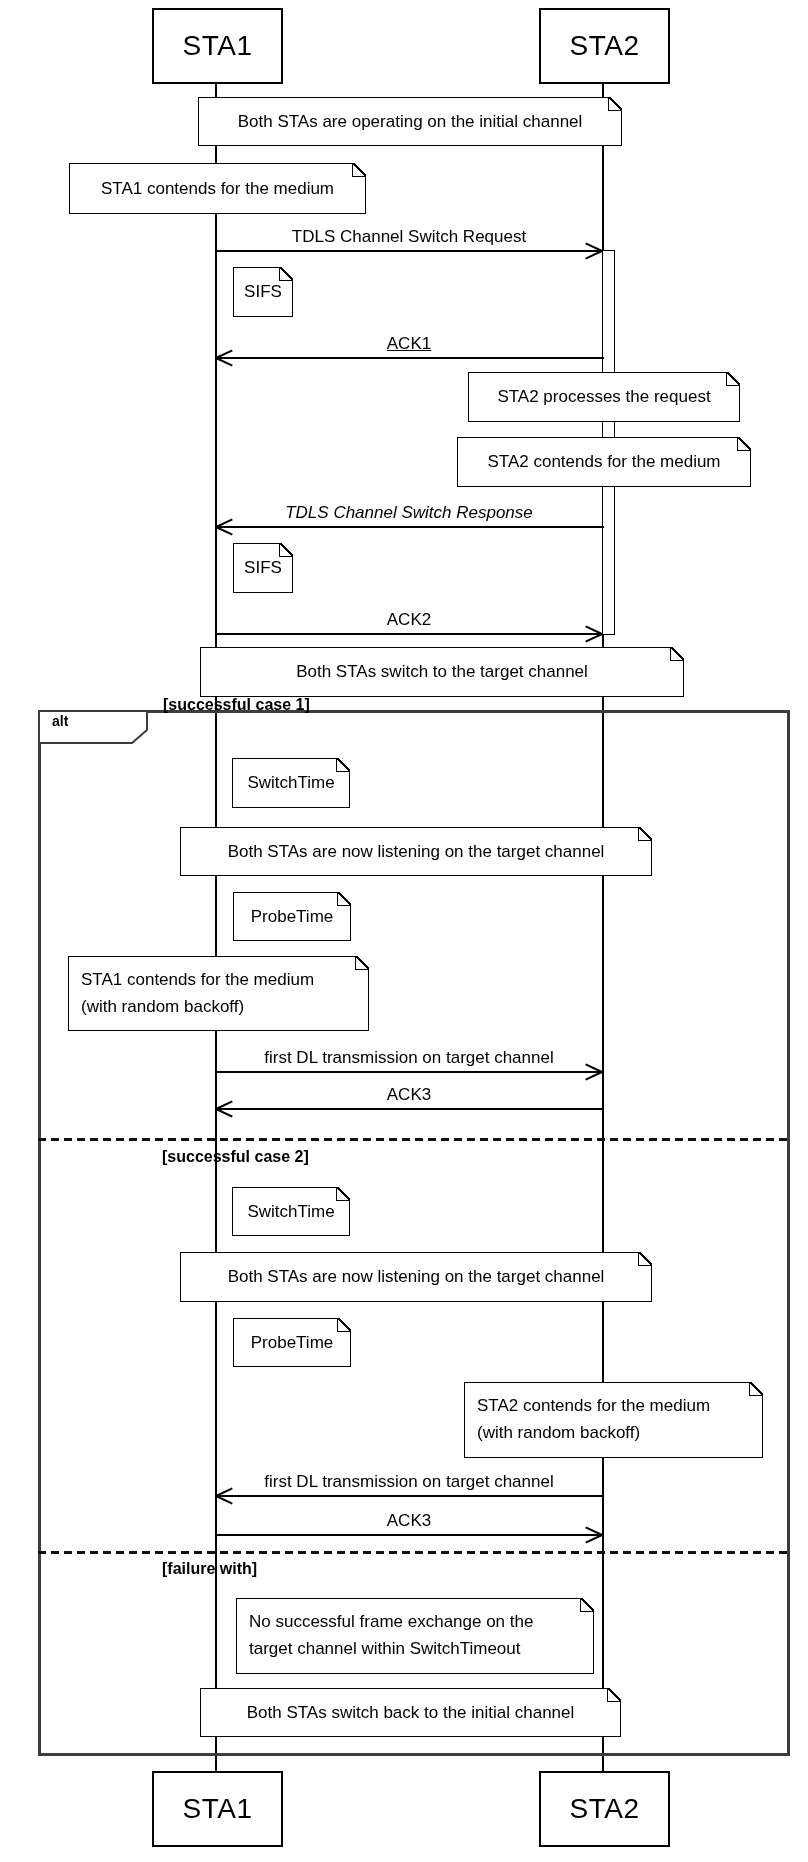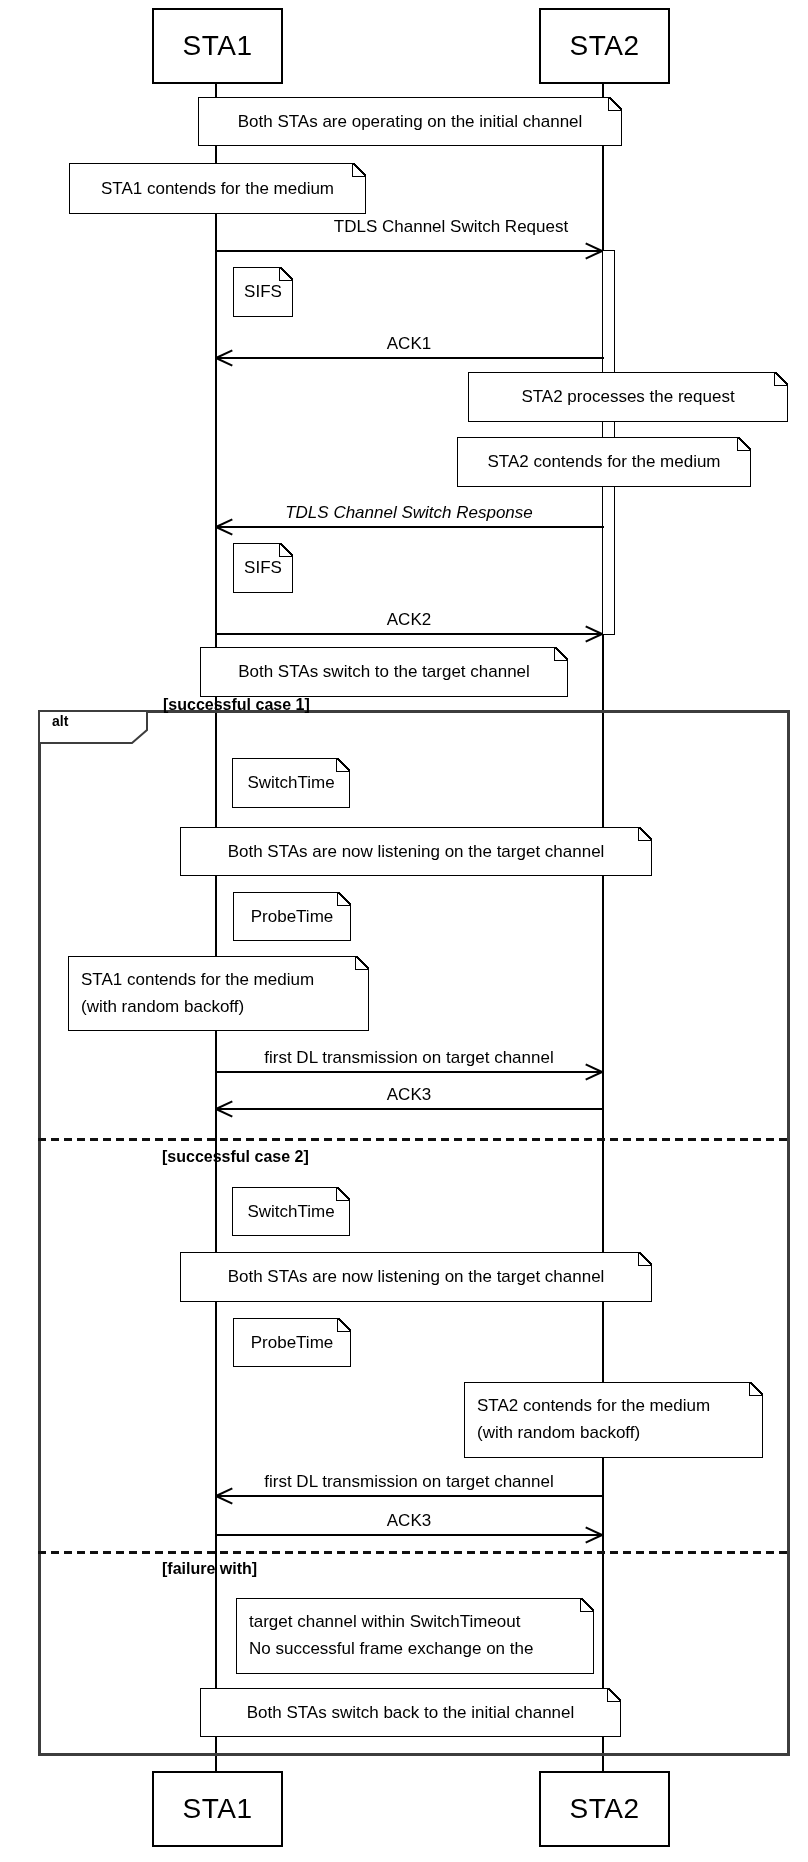--- a/index.html
+++ b/index.html
@@ -71,26 +71,26 @@
   <div class="actor" style="left:539px;top:8px;">
     <span>STA2</span>
   </div>
   <div class="actor" style="left:152px;top:1771px;">
     <span>STA1</span>
   </div>
   <div class="actor" style="left:539px;top:1771px;">
     <span>STA2</span>
   </div>
 
-  <div class="mlabel" style="top:217px;padding-left:42px;">TDLS Channel Switch Request</div>
+  <div class="mlabel" style="top:227px;">TDLS Channel Switch Request</div>
   <div class="mline" style="left:216px;top:250px;width:386px;"></div>
   <div class="barb ru" style="left:584px;top:250px;"></div>
   <div class="barb rd" style="left:584px;top:250px;"></div>
 
-  <div class="mlabel" style="top:334px;">ACK1</div>
+  <div class="mlabel" style="top:334px;text-decoration:underline;">ACK1</div>
   <div class="mline" style="left:216px;top:357px;width:388px;"></div>
   <div class="barb lu" style="left:216px;top:357px;"></div>
   <div class="barb ld" style="left:216px;top:357px;"></div>
 
   <div class="mlabel" style="top:503px;font-style:italic;">TDLS Channel Switch Response</div>
   <div class="mline" style="left:216px;top:526px;width:388px;"></div>
   <div class="barb lu" style="left:216px;top:526px;"></div>
   <div class="barb ld" style="left:216px;top:526px;"></div>
 
   <div class="mlabel" style="top:610px;">ACK2</div>
@@ -120,30 +120,30 @@
 
   <div class="note center" style="left:198px;top:97px;width:424px;height:49px;">
     <span>Both STAs are operating on the initial channel</span>
   </div>
   <div class="note center" style="left:69px;top:163px;width:297px;height:51px;">
     <span>STA1 contends for the medium</span>
   </div>
   <div class="note center" style="left:233px;top:267px;width:60px;height:50px;">
     <span>SIFS</span>
   </div>
-  <div class="note center" style="left:468px;top:372px;width:320px;height:50px;">
+  <div class="note center" style="left:468px;top:372px;width:272px;height:50px;">
     <span>STA2 processes the request</span>
   </div>
   <div class="note center" style="left:457px;top:437px;width:294px;height:50px;">
     <span>STA2 contends for the medium</span>
   </div>
   <div class="note center" style="left:233px;top:543px;width:60px;height:50px;">
     <span>SIFS</span>
   </div>
-  <div class="note center" style="left:200px;top:647px;width:368px;height:50px;">
+  <div class="note center" style="left:200px;top:647px;width:484px;height:50px;">
     <span>Both STAs switch to the target channel</span>
   </div>
 
   <div class="note center" style="left:232px;top:758px;width:118px;height:50px;">
     <span>SwitchTime</span>
   </div>
   <div class="note center" style="left:180px;top:827px;width:472px;height:49px;">
     <span>Both STAs are now listening on the target channel</span>
   </div>
   <div class="note center" style="left:233px;top:892px;width:118px;height:49px;">
@@ -162,20 +162,20 @@
   </div>
   <div class="note center" style="left:233px;top:1318px;width:118px;height:49px;">
     <span>ProbeTime</span>
   </div>
   <div class="note multi" style="left:464px;top:1382px;width:299px;height:76px;">
     <span>STA2 contends for the medium</span>
     <span>(with random backoff)</span>
   </div>
 
   <div class="note multi" style="left:236px;top:1598px;width:358px;height:76px;">
+    <span>No successful frame exchange on the</span>
     <span>target channel within SwitchTimeout</span>
-    <span>No successful frame exchange on the</span>
   </div>
   <div class="note center" style="left:200px;top:1688px;width:421px;height:49px;">
     <span>Both STAs switch back to the initial channel</span>
   </div>
 
 </div>
 
 </body></html>

